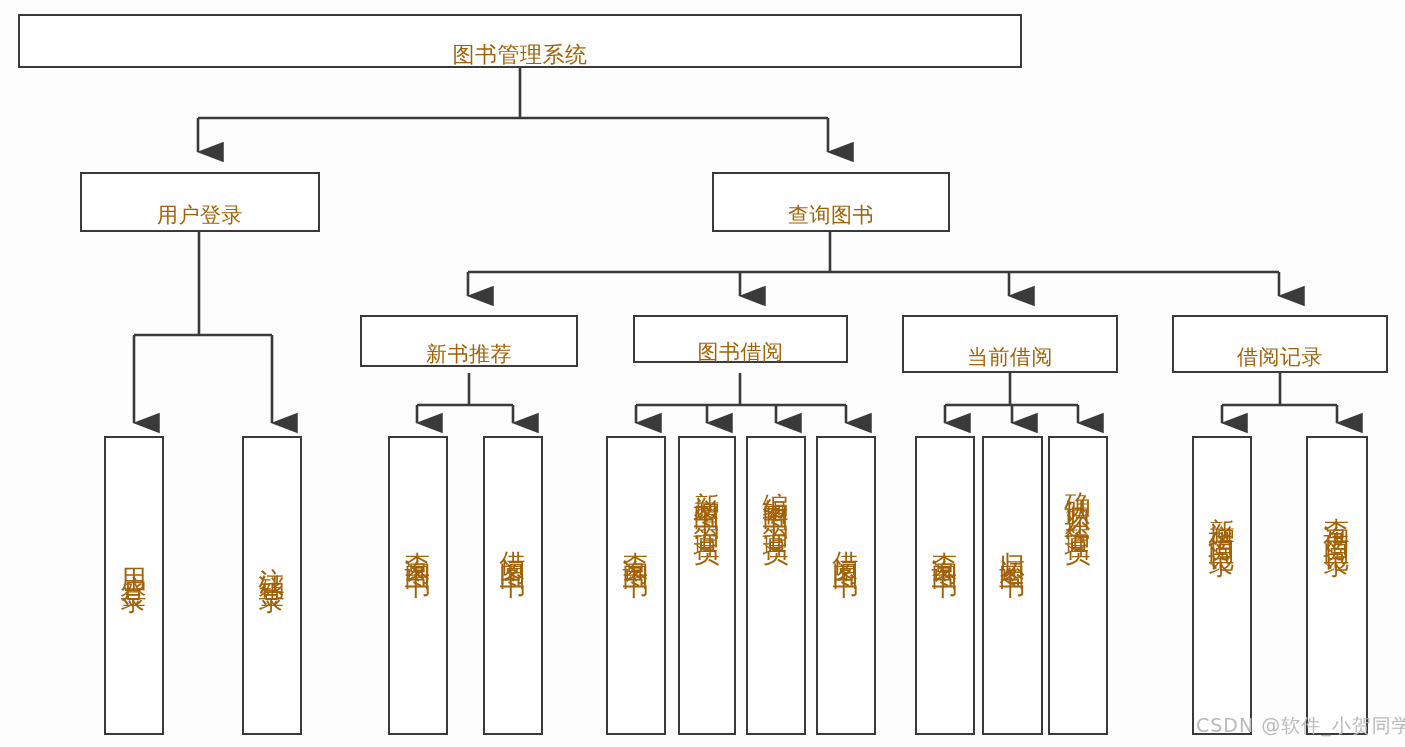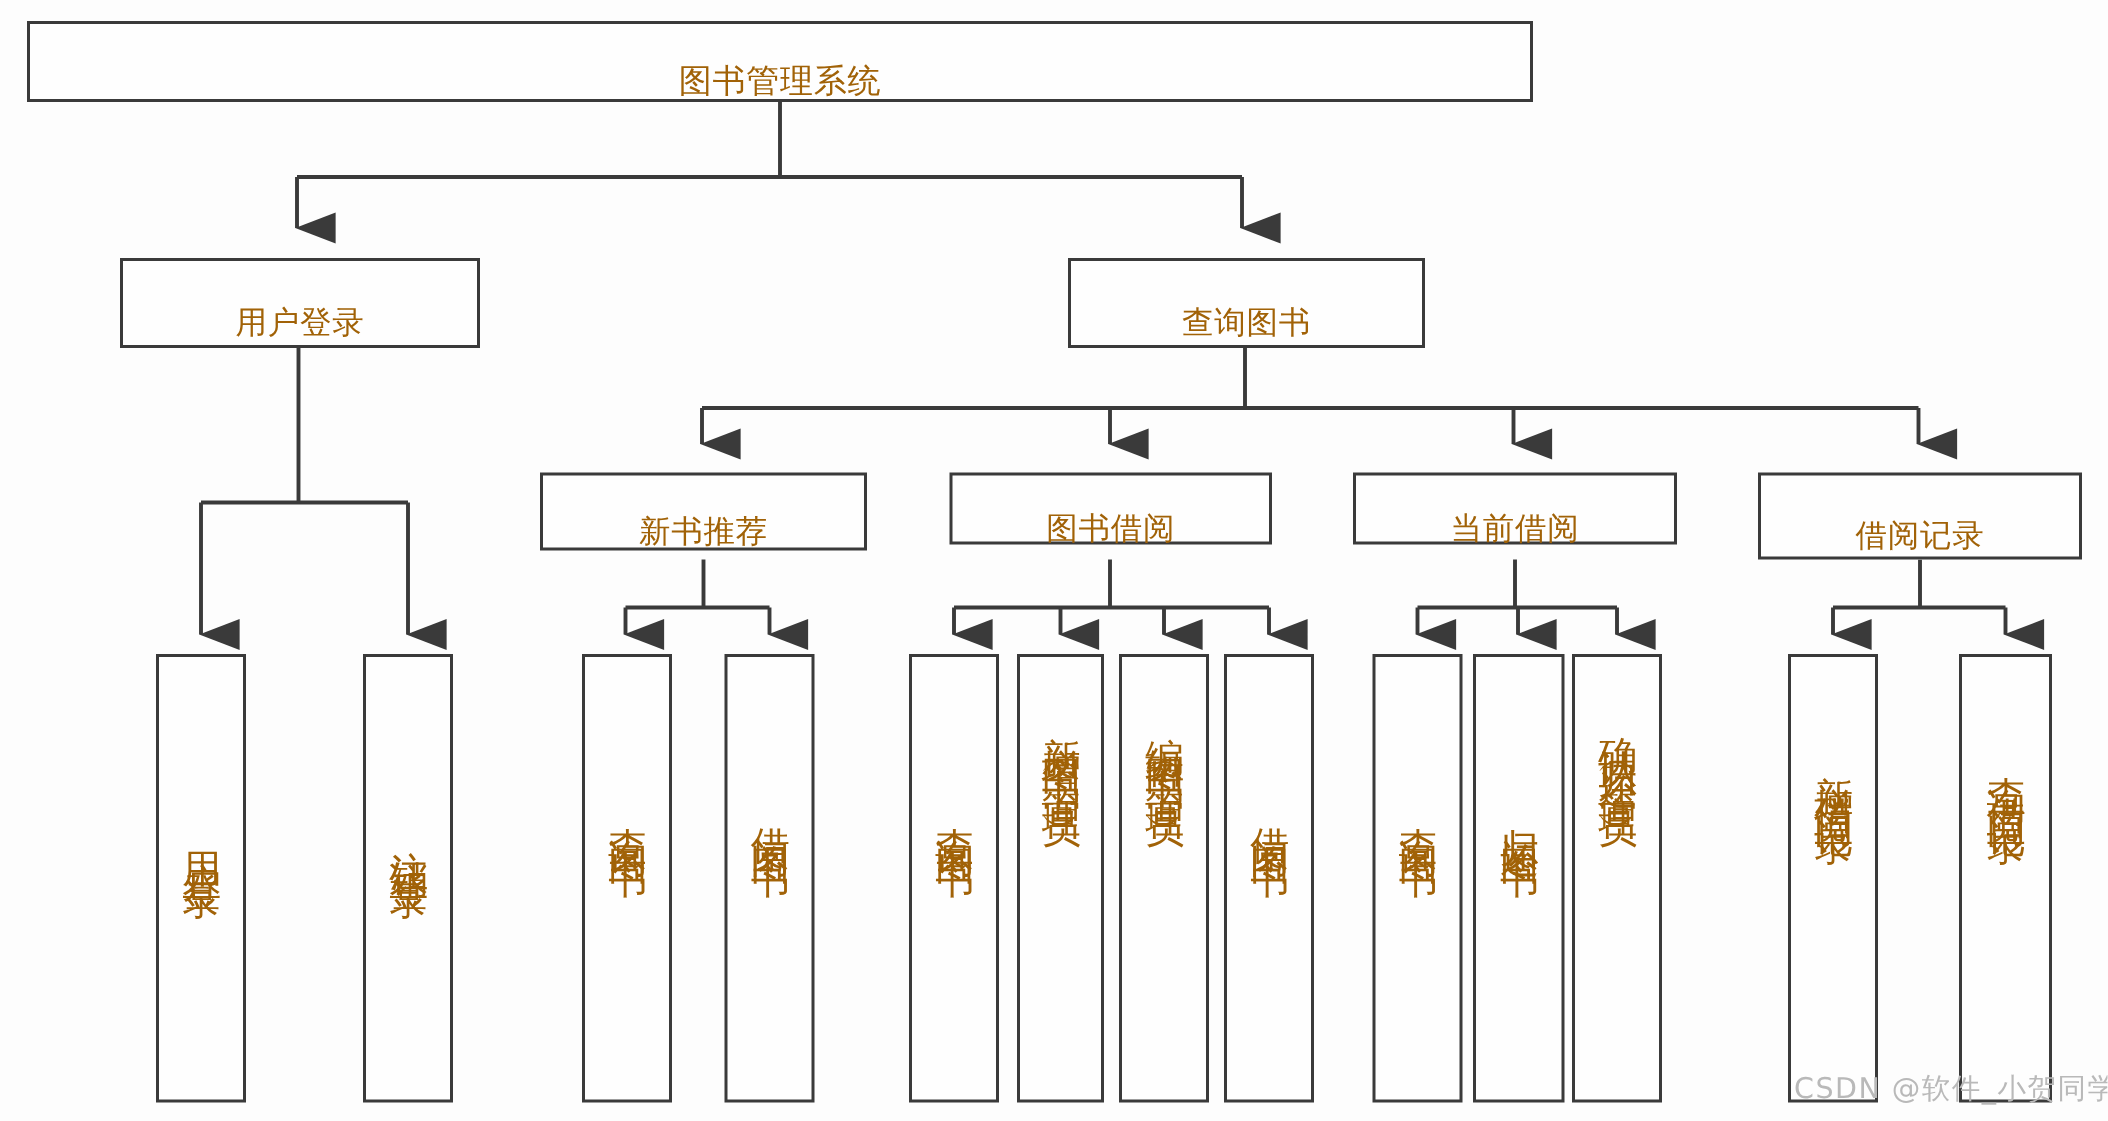--- a/index.html
+++ b/index.html
@@ -121,21 +121,21 @@
   <div class="node h-node" style="left:712px;top:172px;width:238px;height:60px;">
     <span class="lbl">查询图书</span>
   </div>
 
   <div class="node h-node" style="left:360px;top:315px;width:218px;height:52px;">
     <span class="lbl">新书推荐</span>
   </div>
   <div class="node h-node" style="left:633px;top:315px;width:215px;height:48px;">
     <span class="lbl">图书借阅</span>
   </div>
-  <div class="node h-node" style="left:902px;top:315px;width:216px;height:48px;">
+  <div class="node h-node" style="left:902px;top:315px;width:216px;height:58px;">
     <span class="lbl">当前借阅</span>
   </div>
   <div class="node h-node" style="left:1172px;top:315px;width:216px;height:58px;justify-content:center;">
     <span class="lbl">借阅记录</span>
   </div>
 
   <div class="node v-node" style="left:104px;top:436px;width:60px;height:299px;padding-top:82px;">
     <span class="lbl">用户登录</span>
   </div>
   <div class="node v-node" style="left:242px;top:436px;width:60px;height:299px;padding-top:82px;">

